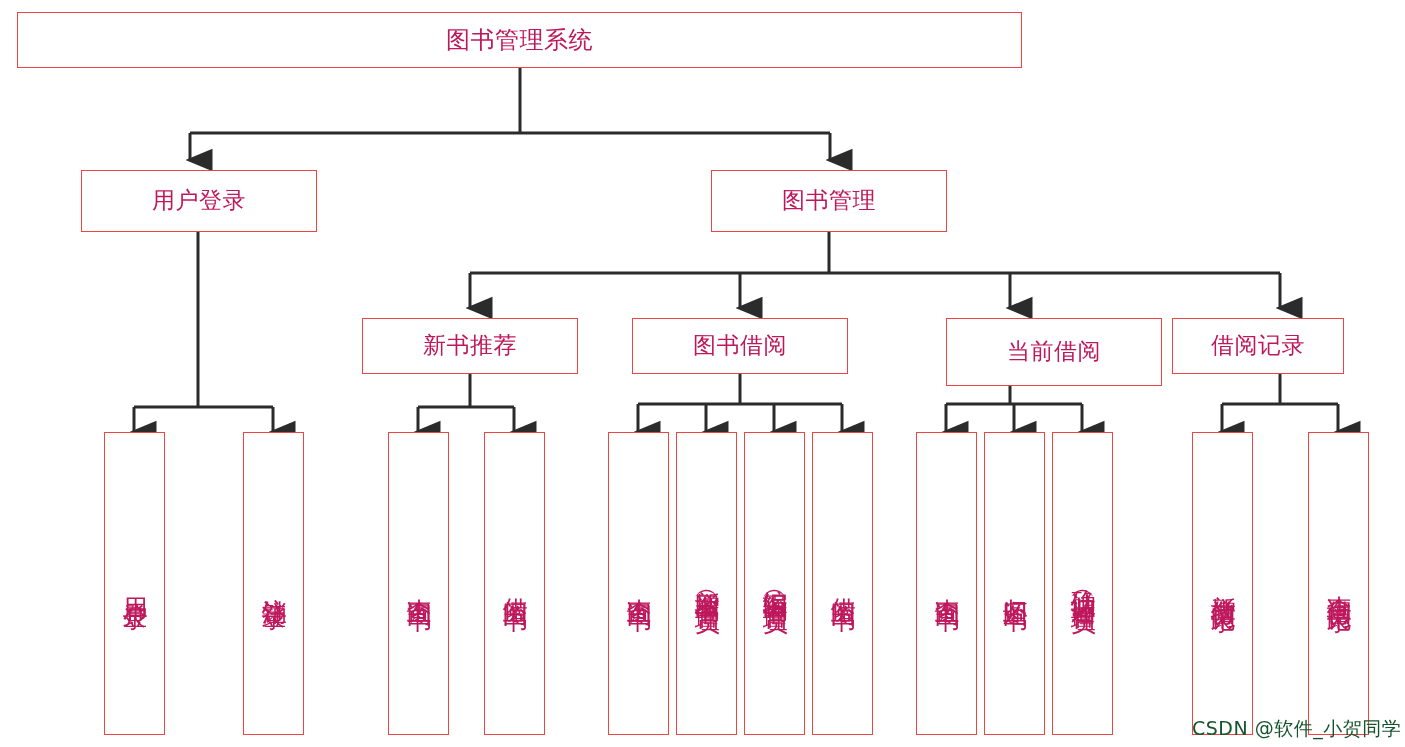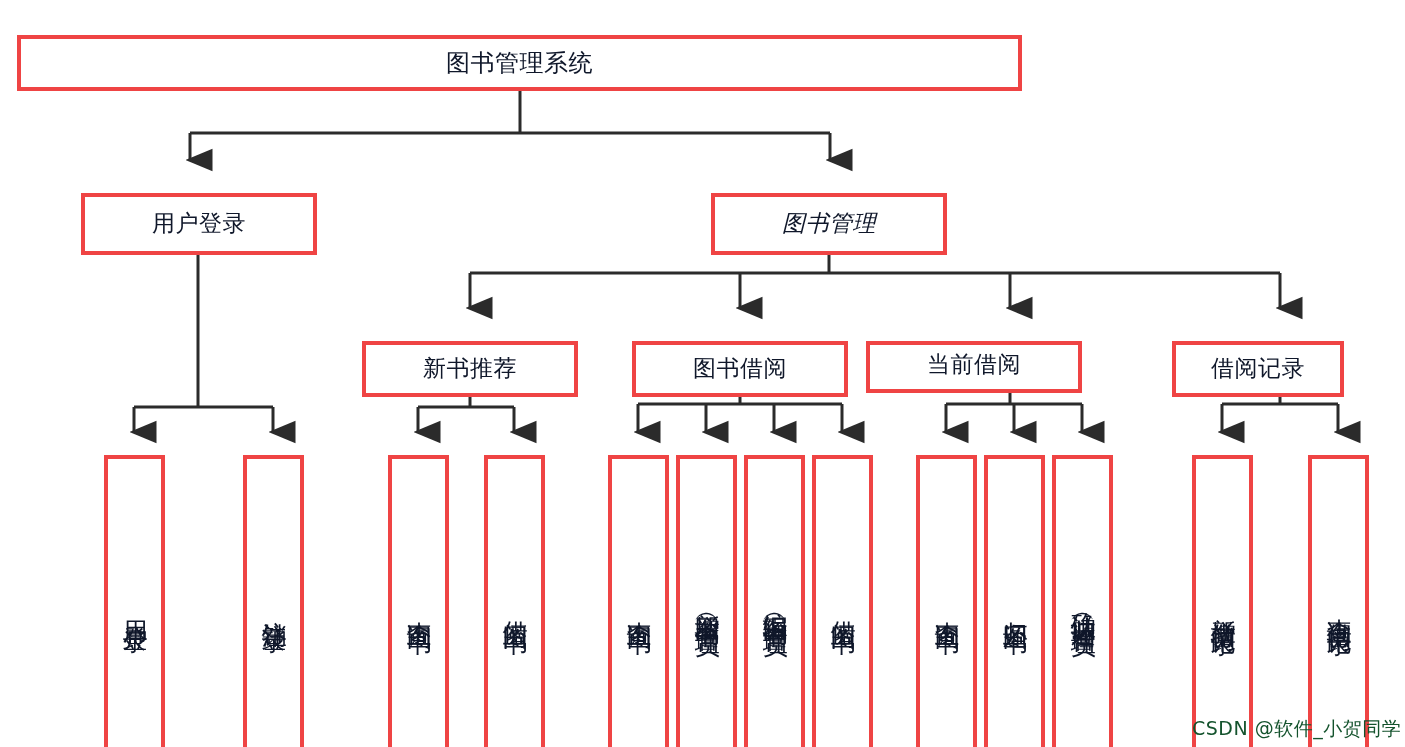--- a/index.html
+++ b/index.html
@@ -21,27 +21,26 @@
     position: absolute;
     left: 0;
     top: 0;
     width: 1405px;
     height: 747px;
     pointer-events: none;
   }
   .node {
     position: absolute;
     box-sizing: border-box;
-    border: 4px solid #ef4444;
+    border: 1px solid #ef4444;
     background: #ffffff;
     display: flex;
     align-items: center;
     justify-content: center;
-    color: #0f172a;
-    margin-top: 23px;
+    color: #be185d;
   }
   .node .label {
     font-size: 23px;
     line-height: 1.18;
     letter-spacing: 0.5px;
     white-space: nowrap;
   }
   .node.vertical {
     align-items: center;
     justify-content: center;
@@ -120,33 +119,33 @@
   </svg>
 
   <div class="node root" style="left:17px; top:12px; width:1005px; height:56px;">
     <span class="label">图书管理系统</span>
   </div>
 
   <div class="node" style="left:81px; top:170px; width:236px; height:62px;">
     <span class="label">用户登录</span>
   </div>
 
-  <div class="node" style="left:711px; top:170px; width:236px; height:62px;font-style:italic;">
+  <div class="node" style="left:711px; top:170px; width:236px; height:62px;">
     <span class="label">图书管理</span>
   </div>
 
   <div class="node" style="left:362px; top:318px; width:216px; height:56px;">
     <span class="label">新书推荐</span>
   </div>
 
   <div class="node" style="left:632px; top:318px; width:216px; height:56px;">
     <span class="label">图书借阅</span>
   </div>
 
-  <div class="node" style="left:866px; top:318px; width:216px; height:52px;font-family:Liberation Mono, monospace;">
+  <div class="node" style="left:946px; top:318px; width:216px; height:68px;">
     <span class="label">当前借阅</span>
   </div>
 
   <div class="node" style="left:1172px; top:318px; width:172px; height:56px;">
     <span class="label">借阅记录</span>
   </div>
 
   <div class="node vertical" style="left:104px; top:432px; width:61px; height:303px;">
     <span class="label">用户登录</span>
   </div>

